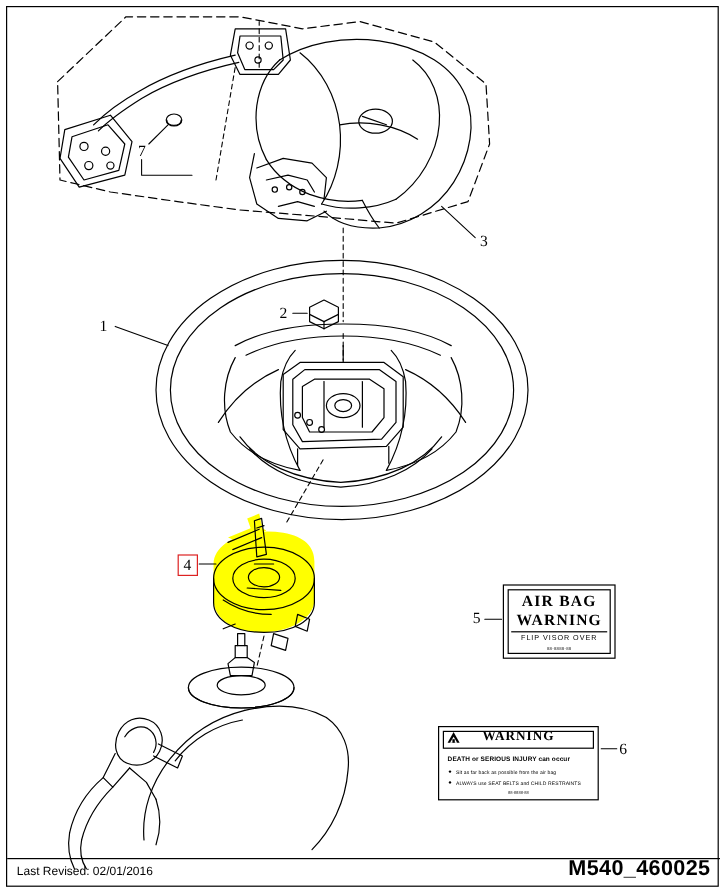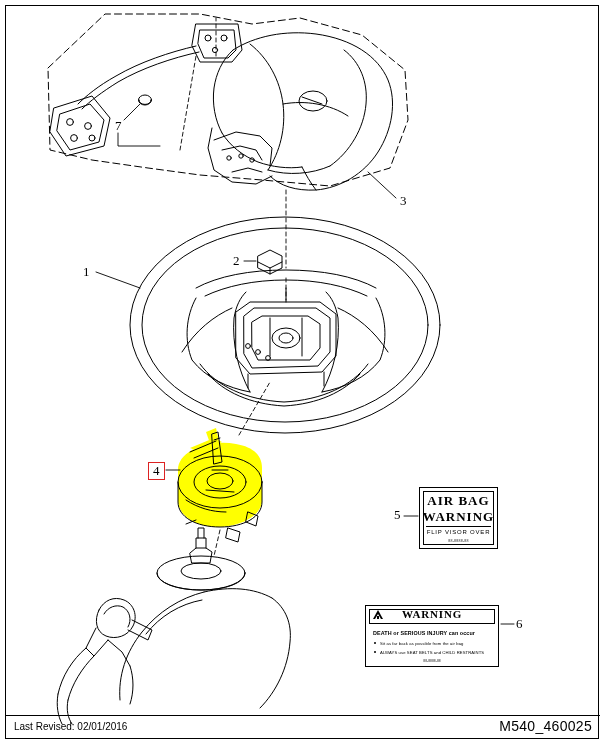--- a/index.html
+++ b/index.html
@@ -54,40 +54,40 @@
     font-family: "Liberation Sans", sans-serif;
     font-size: 10px;
     color: #000;
     text-align: center;
   }
   .footer-right {
     position: absolute;
     right: 14px;
     bottom: 12px;
     font-family: "Liberation Sans", sans-serif;
-    font-size: 14px;
-    font-weight: normal;
+    font-size: 18px;
+    font-weight: bold;
     color: #000;
     letter-spacing: 0.3px;
   }
   .footer-rule {
     position: absolute;
     left: 6px;
     right: 6px;
     bottom: 30px;
     height: 1px;
     background: #000;
   }
 
   
   #label-airbag {
     position: absolute;
     left: 419px;
     top: 487px;
-    width: 79px;
+    width: 94px;
     height: 62px;
     border: 1.5px solid #000;
     background: #fff;
     box-sizing: border-box;
     text-align: center;
   }
   #label-airbag .inner {
     position: absolute;
     left: 3px;
     top: 3px;

